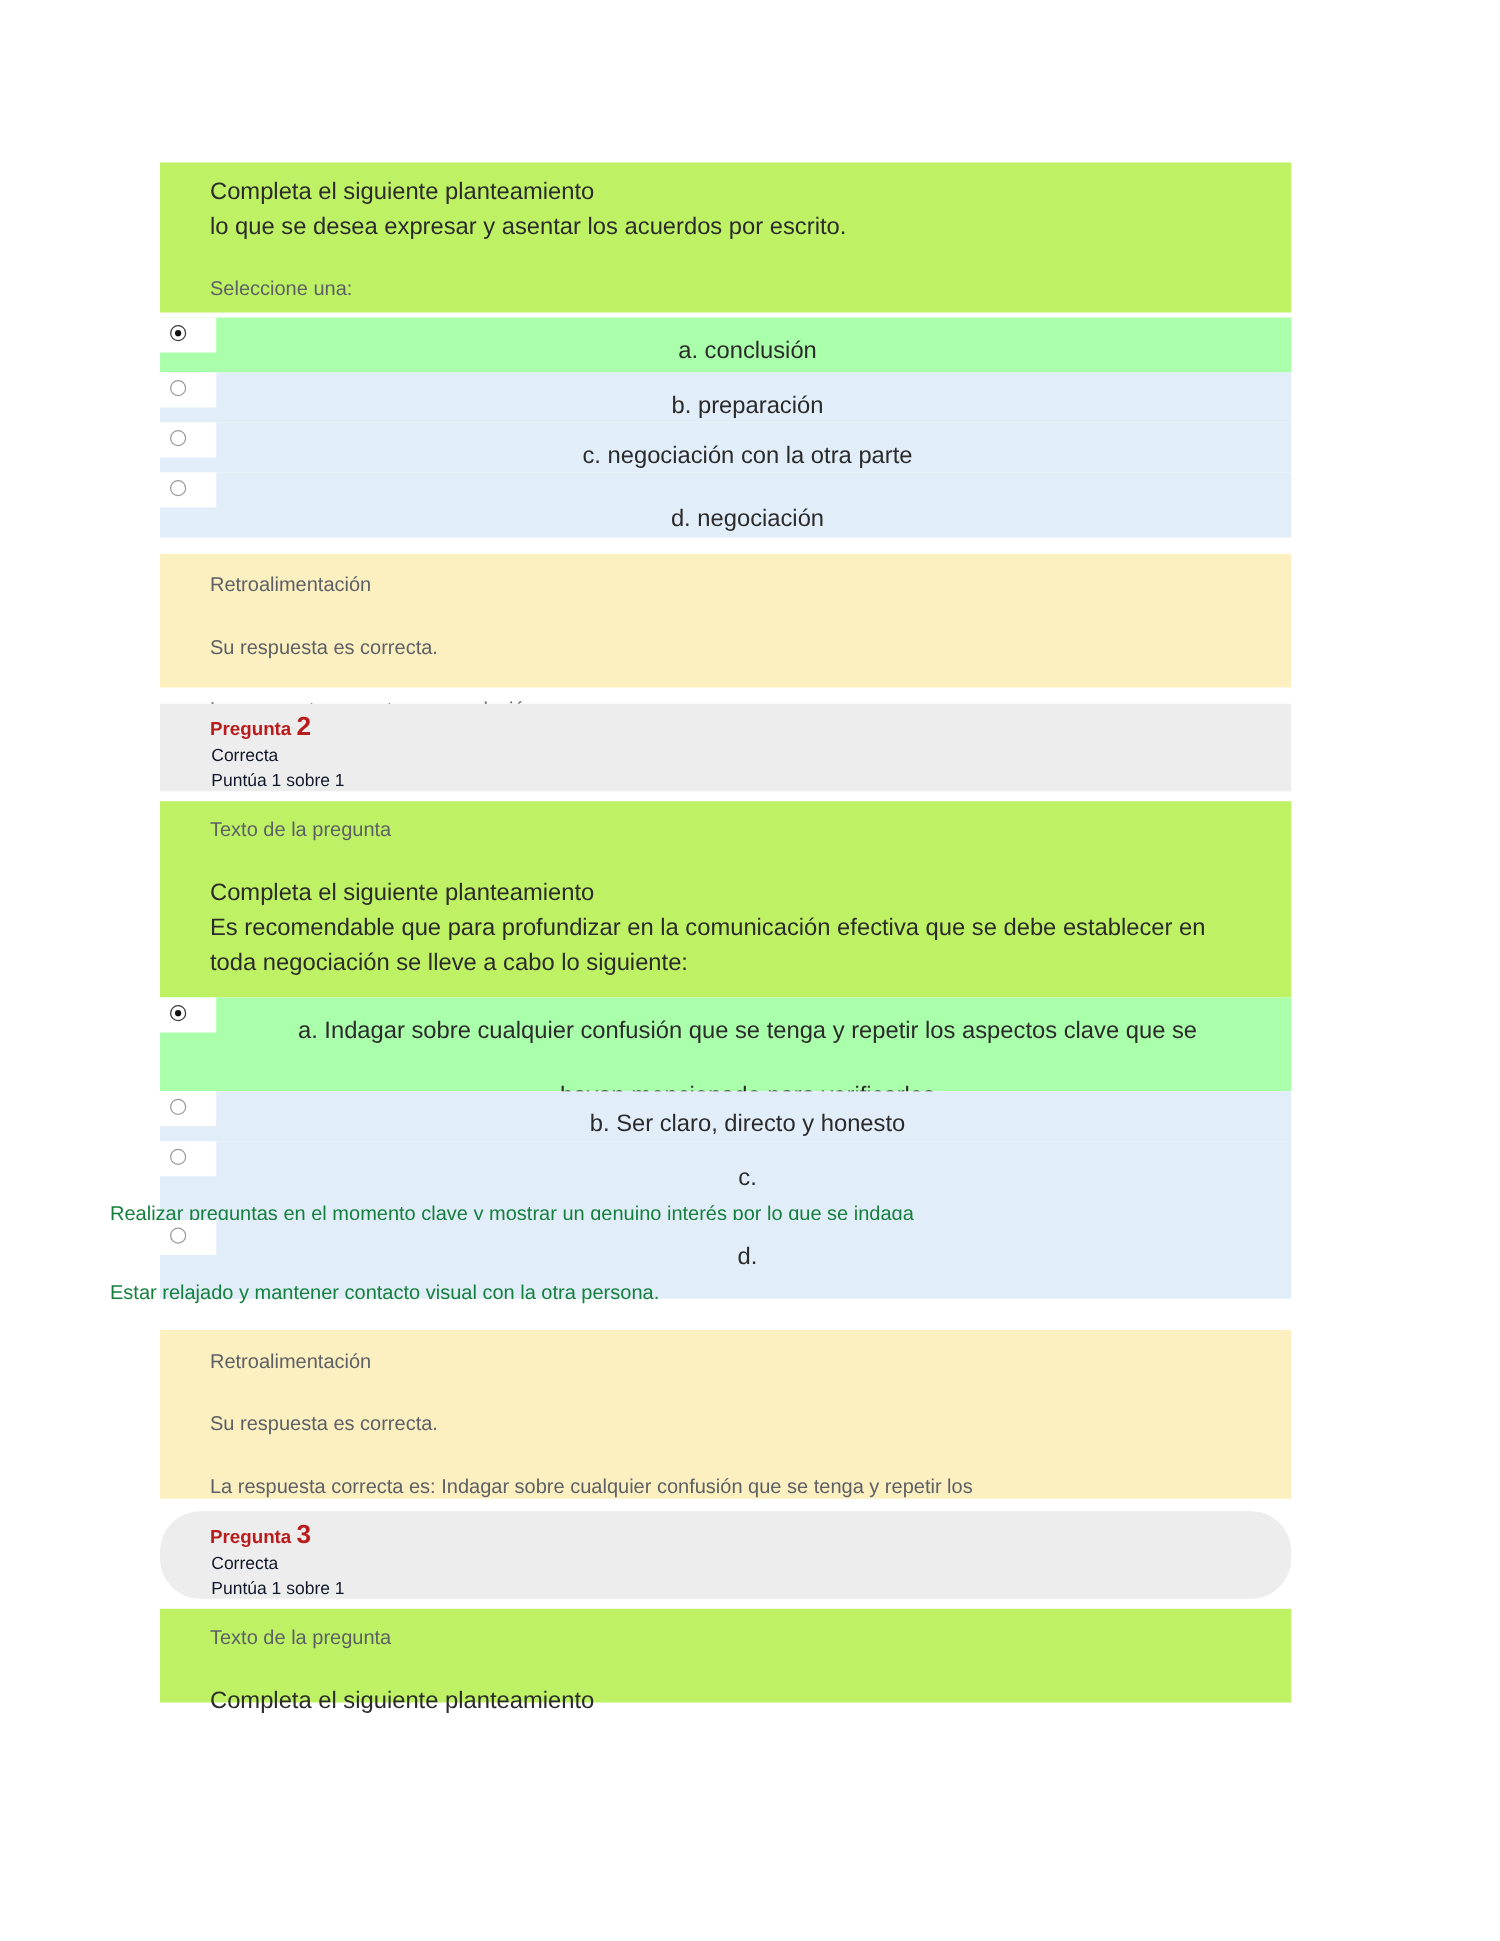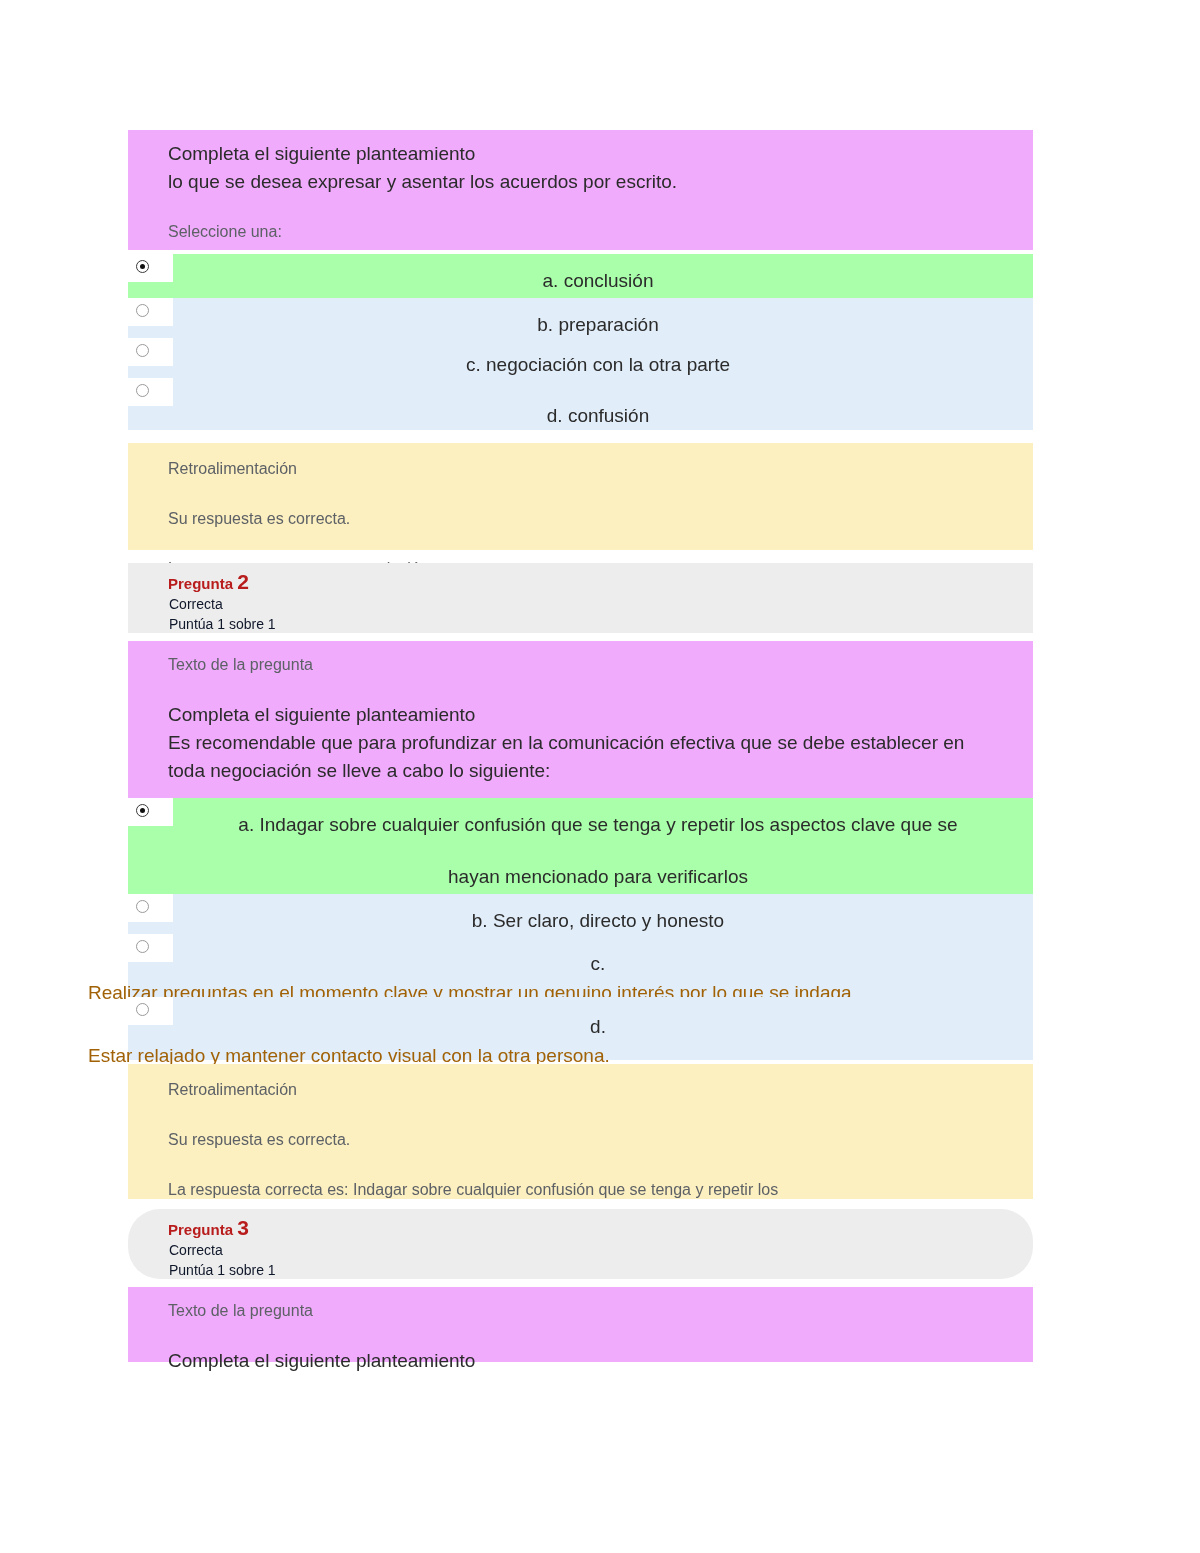--- a/index.html
+++ b/index.html
@@ -24,21 +24,21 @@
 
   
   .block {
     position: absolute;
     left: 128px;
     width: 905px;
     box-sizing: border-box;
   }
 
   .qtext-block {
-    background: #f0abfc;
+    background: #bef264;
     padding: 10px 40px 10px 40px;
   }
 
   .feedback-block {
     background: #fcefc0;
     padding: 12px 40px 14px 40px;
   }
 
   .pregunta-block {
     background: #ededed;
@@ -134,23 +134,23 @@
     padding-top: 13px;
     padding-bottom: 4px;
     padding-right: 10px;
     text-align: center;
   }
   .opt-label.second-line {
     padding-top: 24px;
   }
   
   .opt-overflow {
-    font-size: 19px;
+    font-size: 16px;
     line-height: 27px;
-    color: #a16207;
+    color: #15803d;
     position: relative;
     left: -40px;
     width: 945px;
     padding-top: 2px;
     padding-bottom: 3px;
     white-space: nowrap;
   }
 </style>
 </head>
 <body>
@@ -183,21 +183,21 @@
       <div class="radio-box">
         <span class="radio"></span>
       </div>
       <div class="opt-label">c. negociación con la otra parte</div>
     </div>
 
     <div class="opt-row" style="height:52px;">
       <div class="radio-box">
         <span class="radio"></span>
       </div>
-      <div class="opt-label second-line">d. confusión</div>
+      <div class="opt-label second-line">d. negociación</div>
     </div>
 
   </div>
 
   <div class="block feedback-block" style="top:443px; height:107px;">
     <p class="lead-gray">Retroalimentación</p>
     <p class="lead-gray para-gap">Su respuesta es correcta.</p>
     <p class="lead-gray para-gap">La respuesta correcta es: conclusión</p>
   </div>
 
@@ -213,21 +213,21 @@
   <div class="block qtext-block" style="top:641px; height:157px;">
     <p class="lead-gray">Texto de la pregunta</p>
     <p class="lead para-gap">Completa el siguiente planteamiento</p>
     <p class="lead">Es recomendable que para profundizar en la comunicación efectiva que se debe establecer en</p>
     <p class="lead">toda negociación se lleve a cabo lo siguiente:</p>
     <p class="lead-gray para-gap">Seleccione una:</p>
   </div>
 
   <div class="options" style="top:798px;">
 
-    <div class="opt-row correct" style="height:96px;">
+    <div class="opt-row correct" style="height:75px;">
       <div class="radio-box">
         <span class="radio checked"></span>
       </div>
       <div class="opt-label">a. Indagar sobre cualquier confusión que se tenga y repetir los aspectos clave que se</div>
       <div class="opt-label" style="padding-top:21px;">hayan mencionado para verificarlos</div>
     </div>
 
     <div class="opt-row" style="height:40px;">
       <div class="radio-box">
         <span class="radio"></span>

